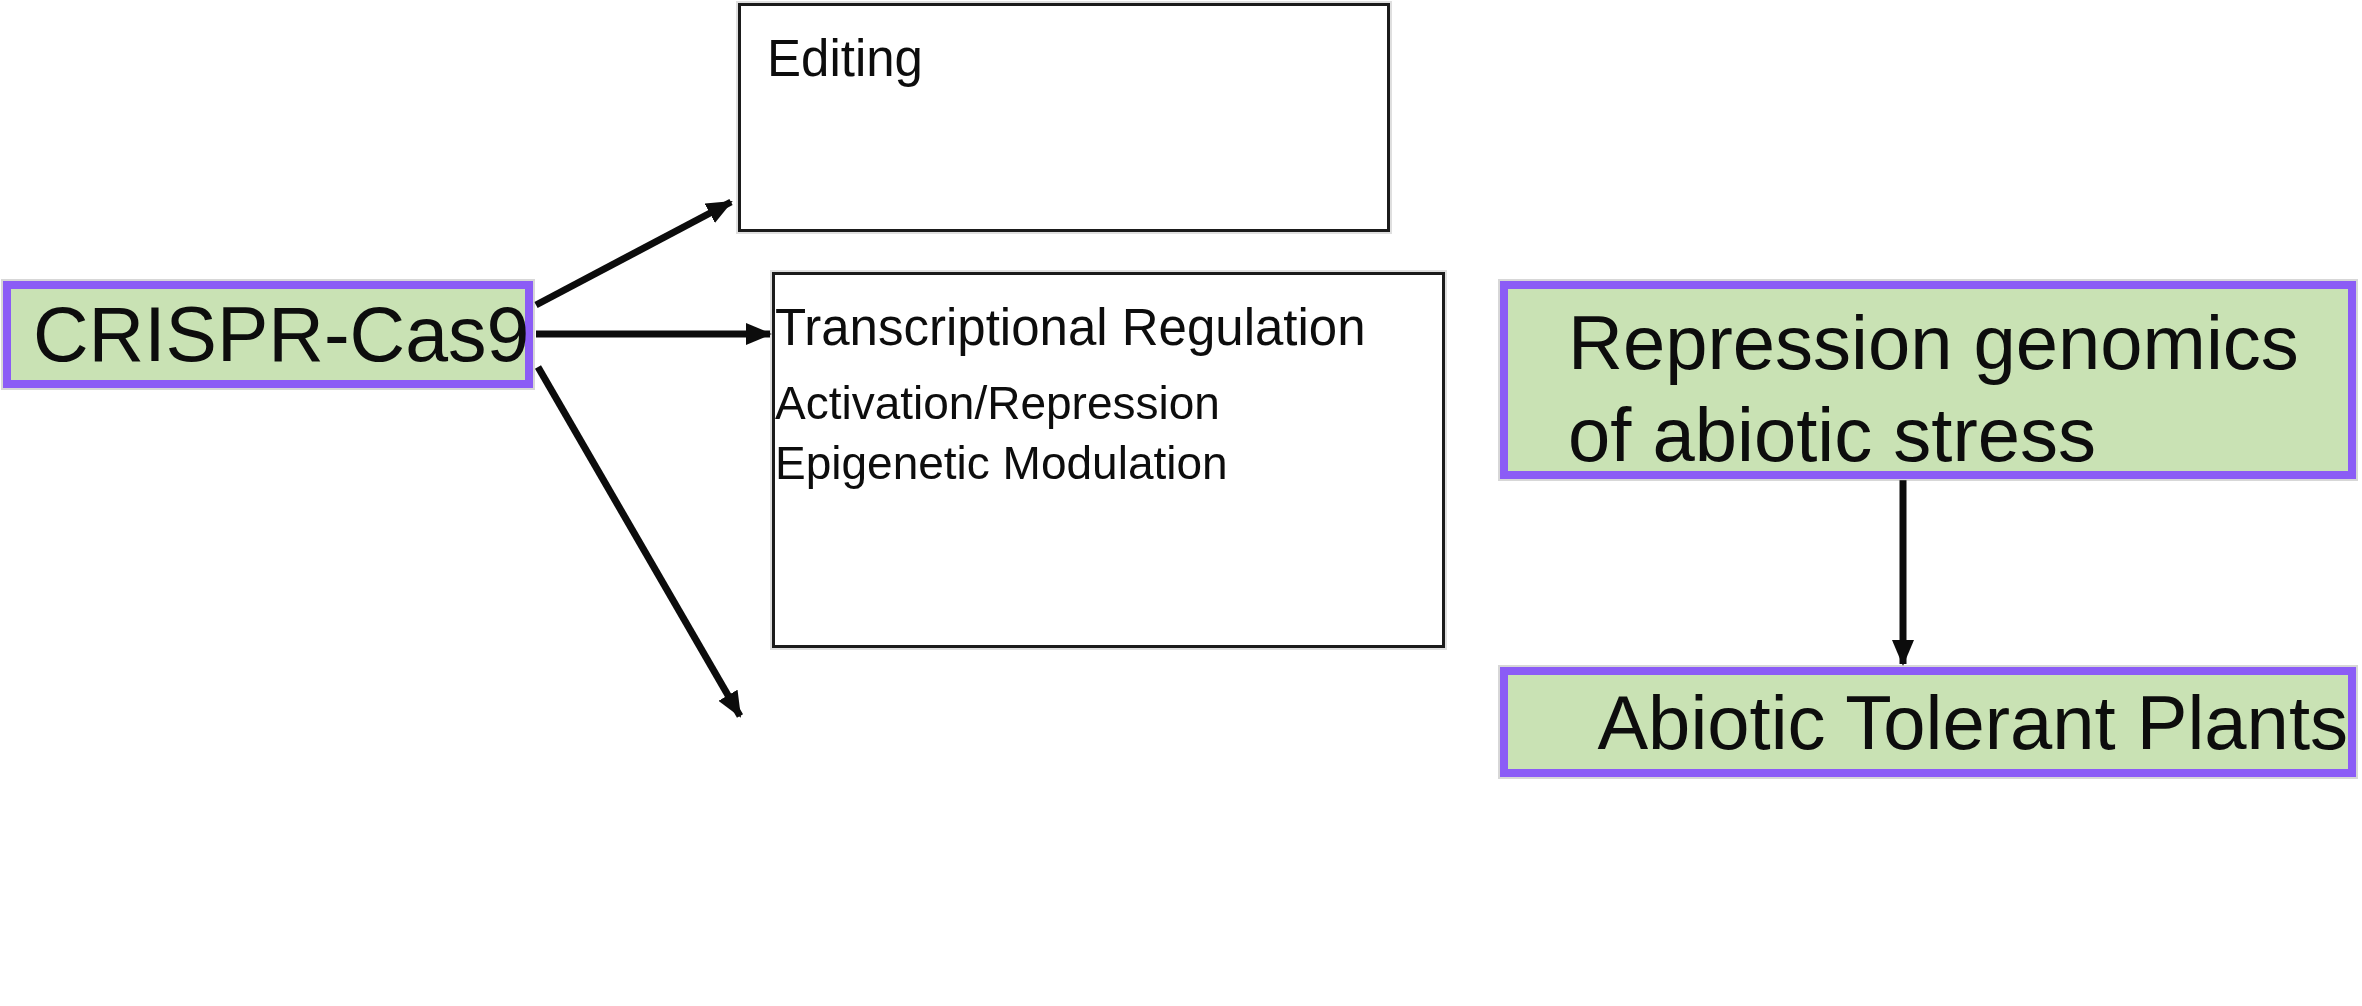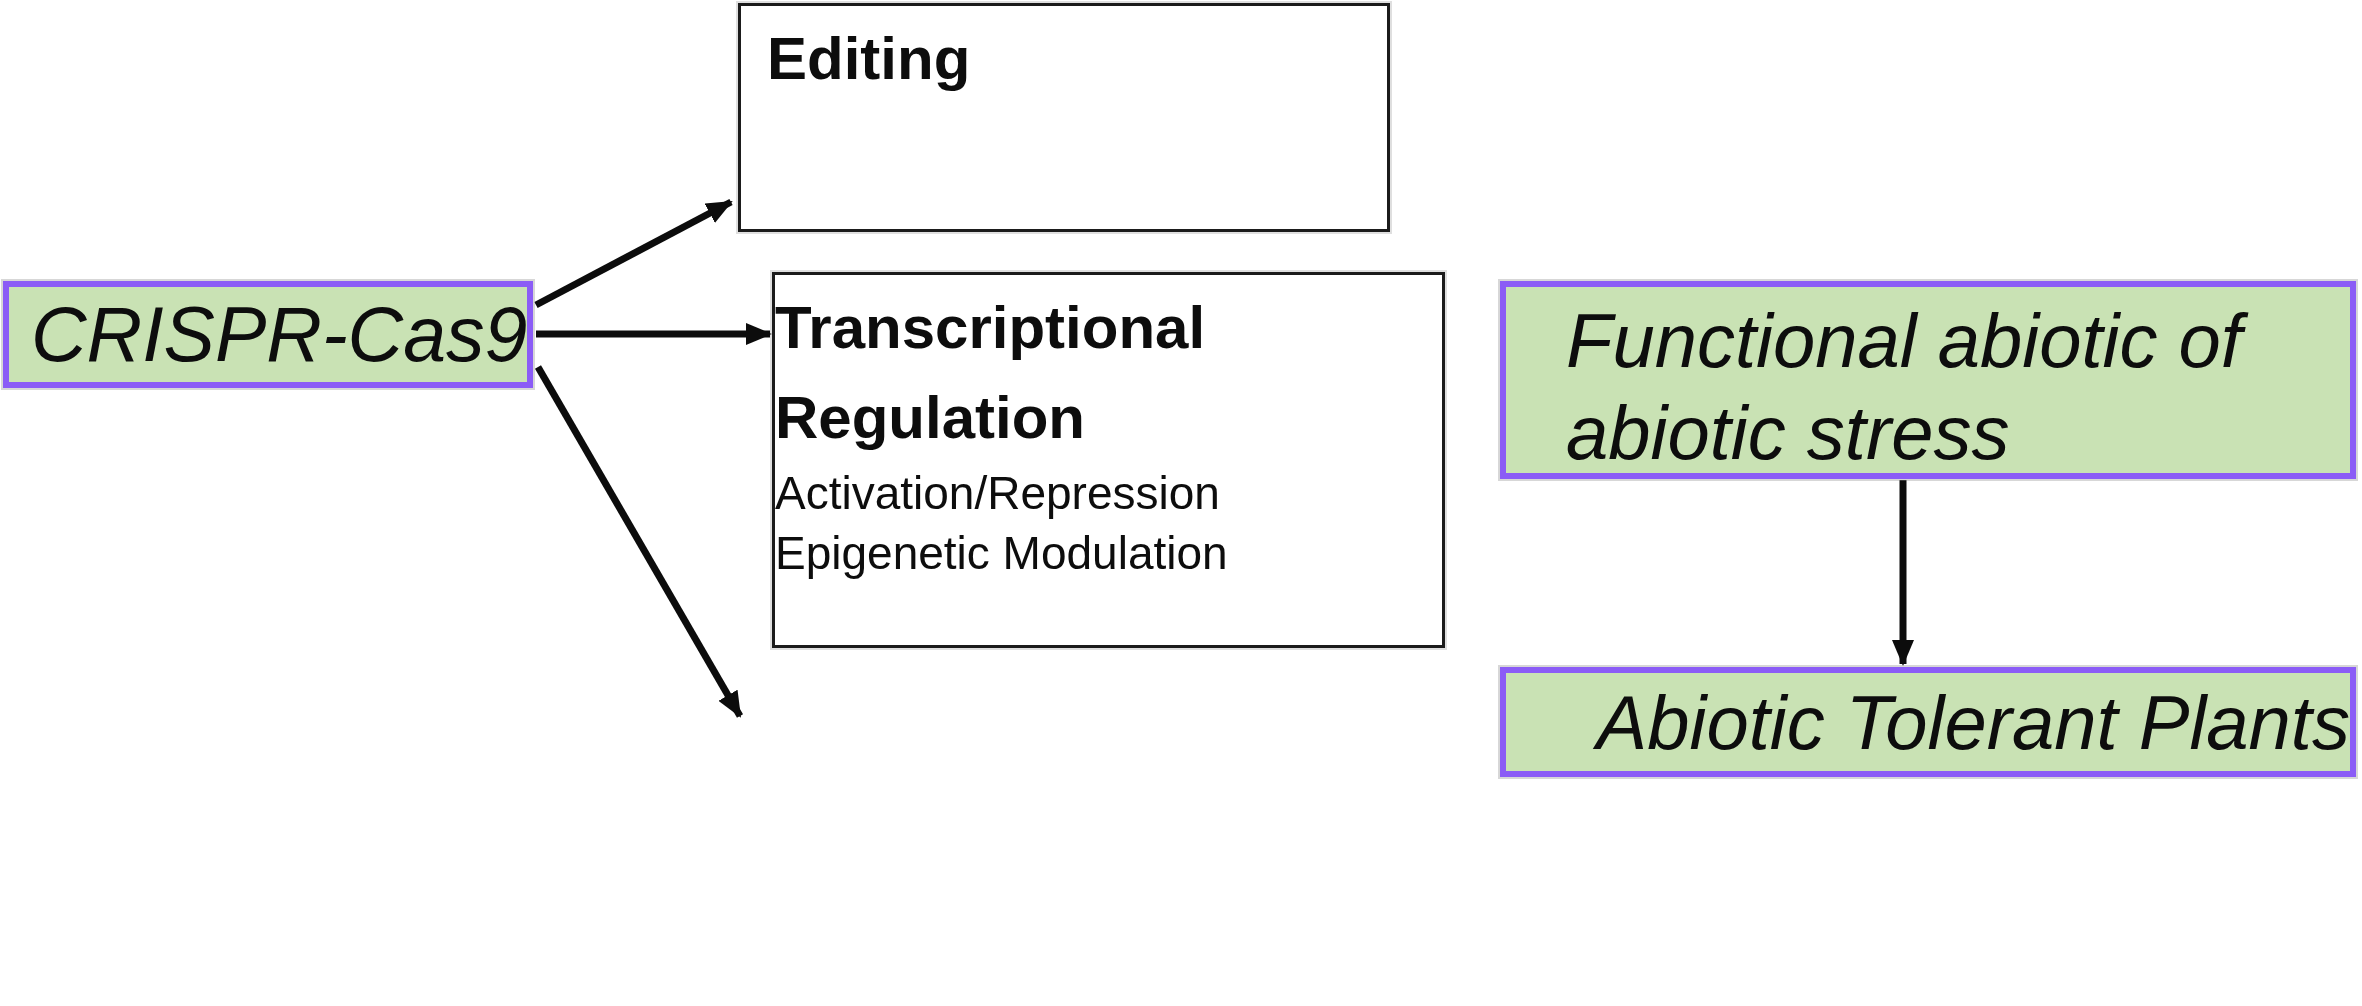--- a/index.html
+++ b/index.html
@@ -23,34 +23,32 @@
     width: 2362px;
     height: 1006px;
     pointer-events: none;
   }
   .node {
     position: absolute;
     box-sizing: border-box;
   }
   .green-node {
     background: #c9e2b4;
-    border: 6px solid #8b5cf6;
+    border: 8px solid #8b5cf6;
     box-shadow: 0 0 0 2px rgba(140,140,140,0.35);
-    font-style: italic;
   }
   .white-node {
     background: #ffffff;
     border: 3px solid #1b1b1b;
     box-shadow: 0 0 0 2px rgba(150,150,150,0.30);
   }
   .box-title {
-    font-size: 60px;
+    font-size: 51px;
     line-height: 90px;
     white-space: normal;
-    font-weight: bold;
   }
   .box-item {
     font-size: 46px;
     line-height: 60px;
     white-space: nowrap;
   }
   
   #node-crispr {
     left: 3px; top: 281px; width: 530px; height: 107px;
     display: flex; align-items: center;
@@ -109,20 +107,20 @@
   </div>
 
   <div class="node white-node" id="node-transcriptional">
     <div class="box-title">Transcriptional Regulation</div>
     <div class="box-item">Activation/Repression</div>
     <div class="box-item">Epigenetic Modulation</div>
   </div>
 
 
   <div class="node green-node" id="node-functional">
-    <span>Functional abiotic of abiotic stress</span>
+    <span>Repression genomics of abiotic stress</span>
   </div>
 
   <div class="node green-node" id="node-abiotic">
     <span>Abiotic Tolerant Plants</span>
   </div>
 
 </div>
 
 </body></html>

